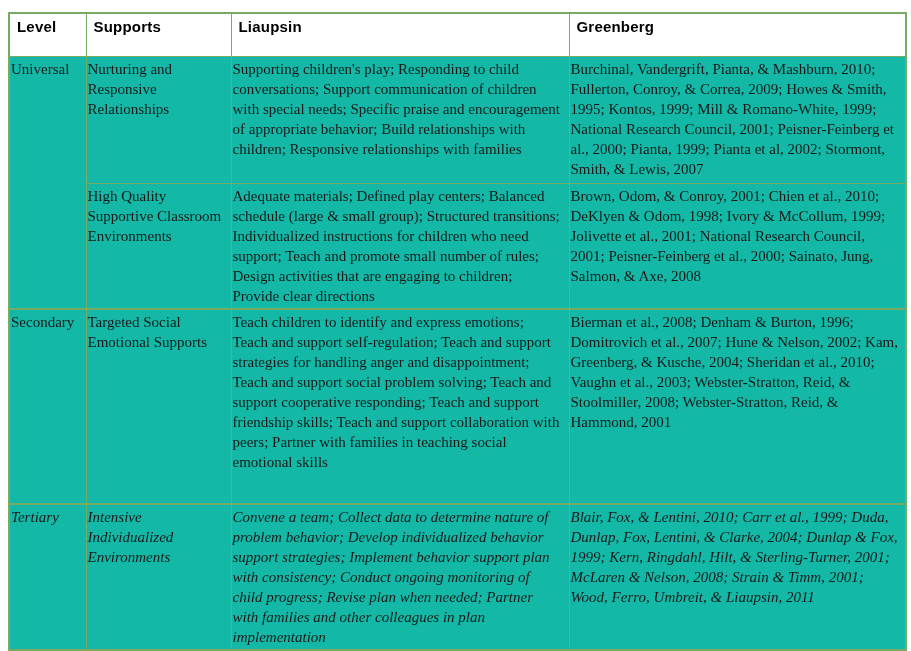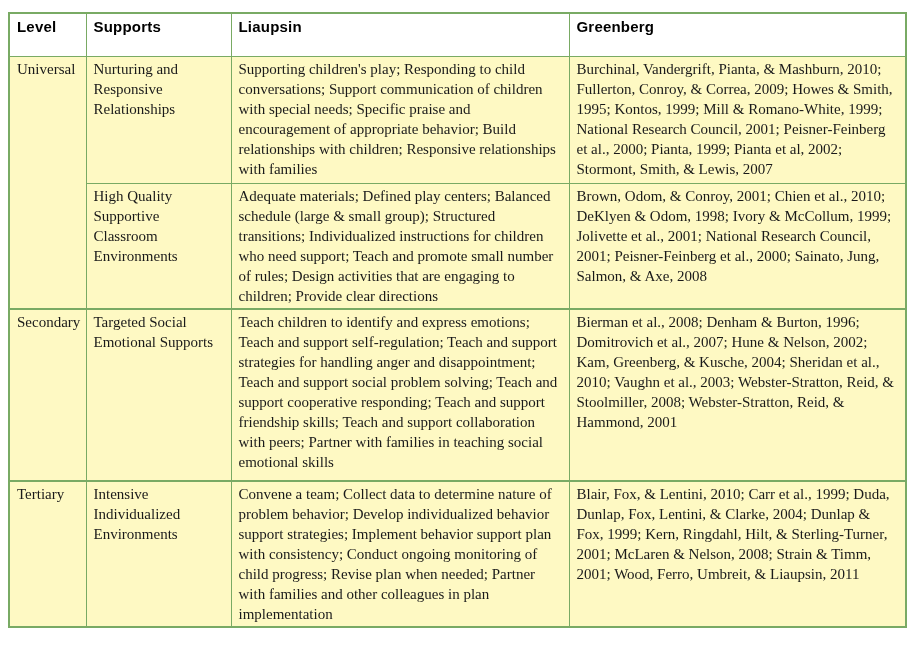--- a/index.html
+++ b/index.html
@@ -35,32 +35,32 @@
   th {
     background: #ffffff;
     font-family: "Liberation Sans", sans-serif;
     font-weight: bold;
     font-size: 15px;
     color: #000000;
     padding: 4px 6px 21px 7px;
     letter-spacing: 0.2px;
   }
   td {
-    background: #fef9c3;
+    background: #14b8a6;
     font-family: "Liberation Serif", serif;
     font-size: 15px;
     line-height: 20px;
     color: #1a1a1a;
-    padding: 2px 6px 2px 7px;
+    padding: 2px 6px 2px 1px;
   }
   tr.header-row     { height: 26px; }
   tr.row-1          { height: 127px; }
   tr.row-2          { height: 120px; }
-  tr.row-3          { height: 172px; }
-  tr.row-4          { height: 124px; }
+  tr.row-3          { height: 195px; }
+  tr.row-4          { height: 124px; font-style: italic; }
 
   
   tr.section-start th,
   tr.section-start td { border-top: 2px solid #79aa64; }
   thead tr th { border-bottom: 1px solid #79aa64; }
 </style>
 </head>
 <body>
 
 <div class="table-wrap">

